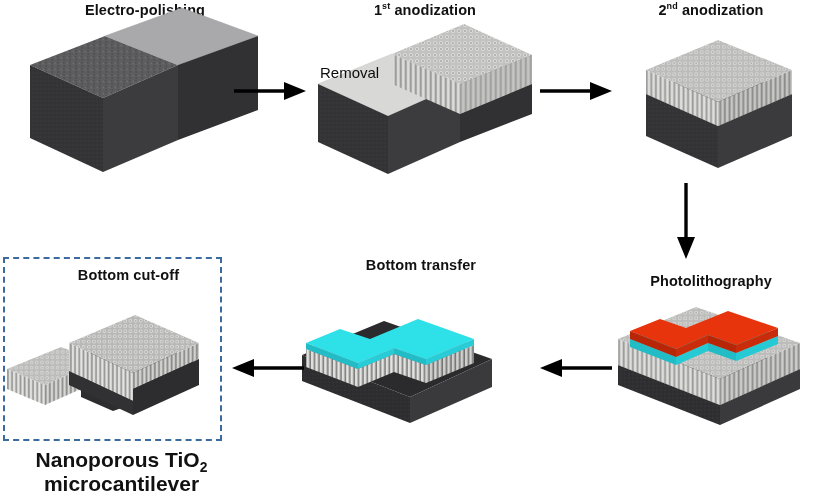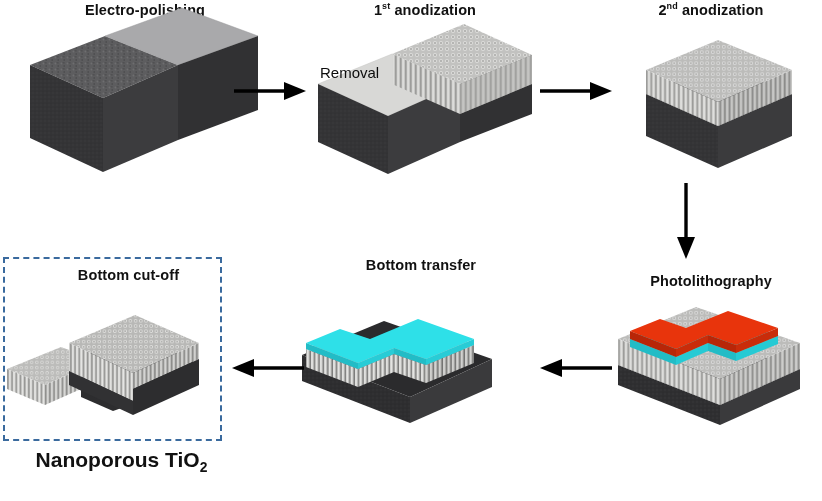--- a/index.html
+++ b/index.html
@@ -342,15 +342,16 @@
       <polygon points="130,86 196,56 196,72 130,102" fill="url(#tubeSide6)"></polygon>
       <polygon points="130,86 196,56 196,72 130,102" fill="#000000" opacity="0.07"></polygon>
 
       <polygon points="130,102 196,72 196,98 130,128" fill="#2d2d2f"></polygon>
       <polygon points="66,84 130,114 130,128 66,98" fill="#313133"></polygon>
     </svg>
   </div>
 
   <div class="caption" style="left:12px; top:448px; width:219px;">
     <div><span>Nanoporous TiO</span><sub>2</sub></div>
+    <div>microcantilever</div>
   </div>
 
 </div>
 
 </body></html>

